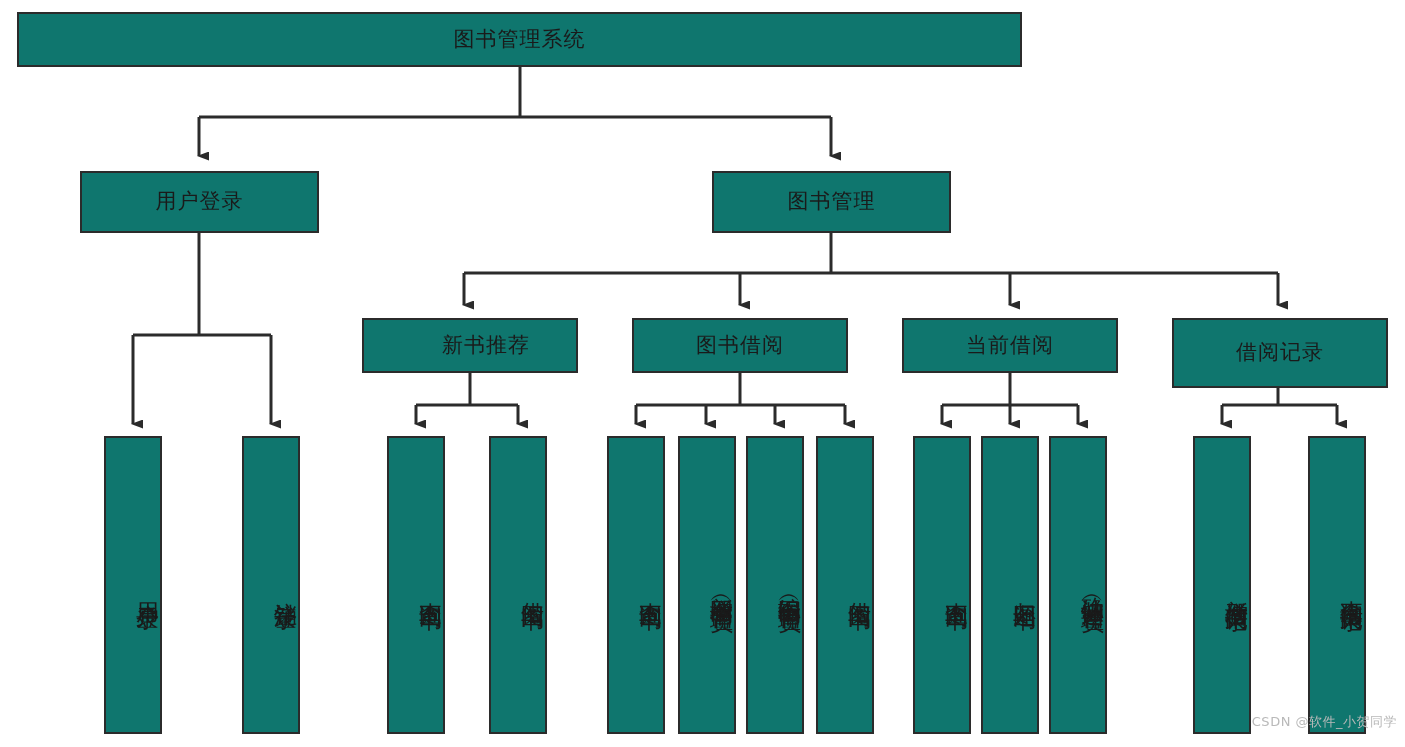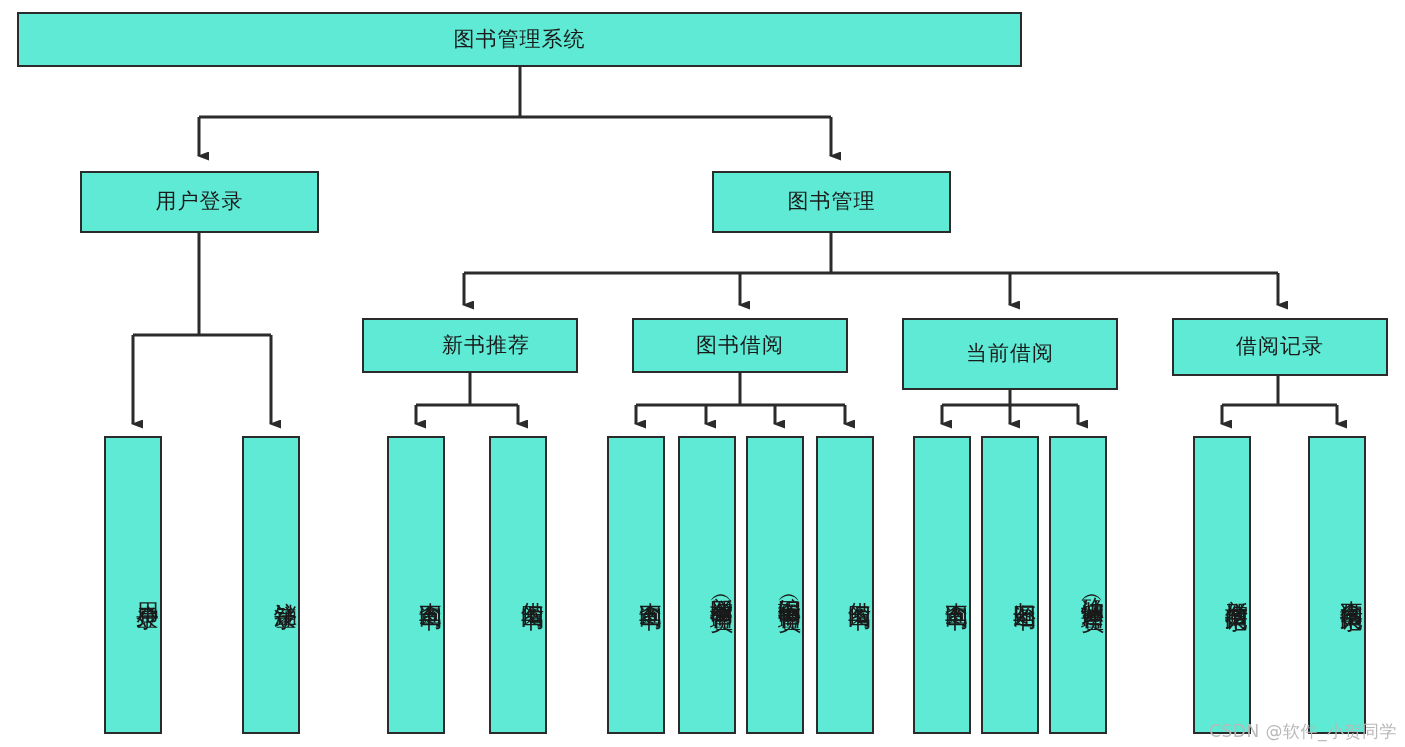--- a/index.html
+++ b/index.html
@@ -22,21 +22,21 @@
     position: absolute;
     left: 0;
     top: 0;
     width: 1405px;
     height: 747px;
   }
   .node-box {
     position: absolute;
     box-sizing: border-box;
     border: 2px solid #2b2b2b;
-    background: #5eead4;
+    background: #0f766e;
     display: flex;
     align-items: center;
     justify-content: center;
     color: #1a1a1a;
     z-index: 2;
   }
   .node-box.horizontal {
     font-size: 21px;
     letter-spacing: 1px;
     line-height: 1.2;
@@ -52,22 +52,22 @@
     align-items: flex-start;
     justify-content: center;
   }
   .node-label {
     display: block;
     white-space: pre-line;
   }
   .watermark {
     position: absolute;
     right: 8px;
-    bottom: 4px;
-    font-size: 17px;
+    bottom: 16px;
+    font-size: 13px;
     color: #b9b9b9;
     letter-spacing: 0.5px;
     z-index: 5;
     user-select: none;
     white-space: nowrap;
     margin-left: 40px;
   }
 </style>
 </head>
 <body>
@@ -134,24 +134,24 @@
   <div class="node-box horizontal" style="left:712px; top:171px; width:239px; height:62px;align-items:center;">
     <span class="node-label">图书管理</span>
   </div>
 
   <div class="node-box horizontal" style="left:362px; top:318px; width:216px; height:55px;padding-left:32px;">
     <span class="node-label">新书推荐</span>
   </div>
   <div class="node-box horizontal" style="left:632px; top:318px; width:216px; height:55px;">
     <span class="node-label">图书借阅</span>
   </div>
-  <div class="node-box horizontal" style="left:902px; top:318px; width:216px; height:72px;">
+  <div class="node-box horizontal" style="left:902px; top:318px; width:216px; height:55px;">
     <span class="node-label">当前借阅</span>
   </div>
-  <div class="node-box horizontal" style="left:1172px; top:318px; width:216px; height:58px;">
+  <div class="node-box horizontal" style="left:1172px; top:318px; width:216px; height:70px;">
     <span class="node-label">借阅记录</span>
   </div>
 
   <div class="node-box vertical" style="left:104px; top:436px; width:58px; height:298px;">
     <span class="node-label">用户登录</span>
   </div>
   <div class="node-box vertical" style="left:242px; top:436px; width:58px; height:298px;">
     <span class="node-label">注销登录</span>
   </div>
 

